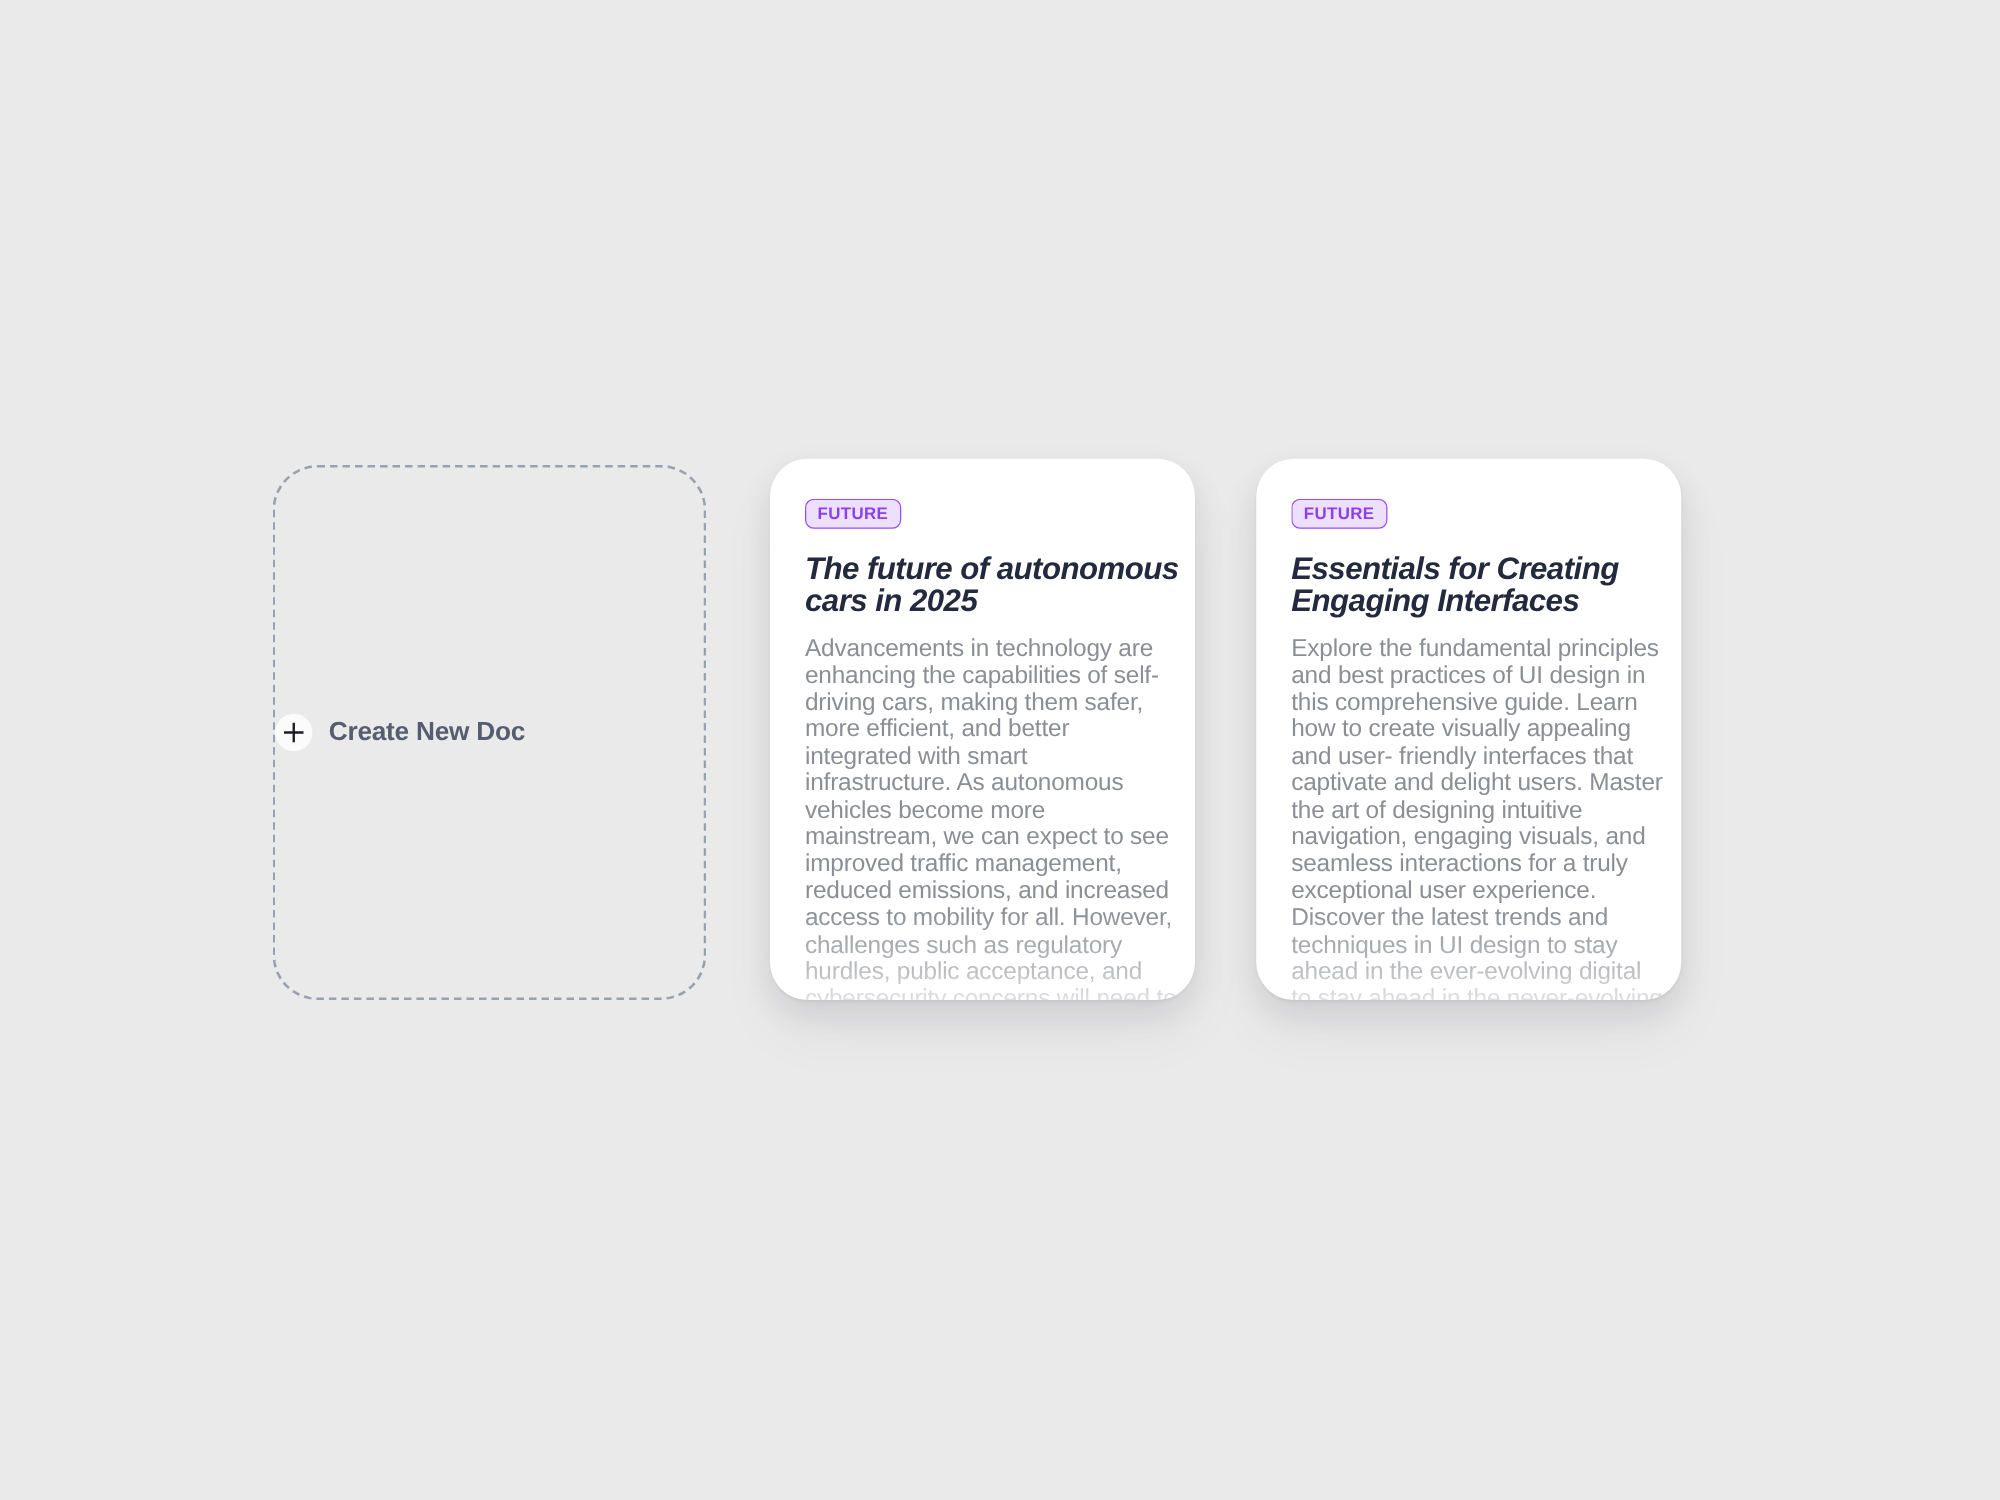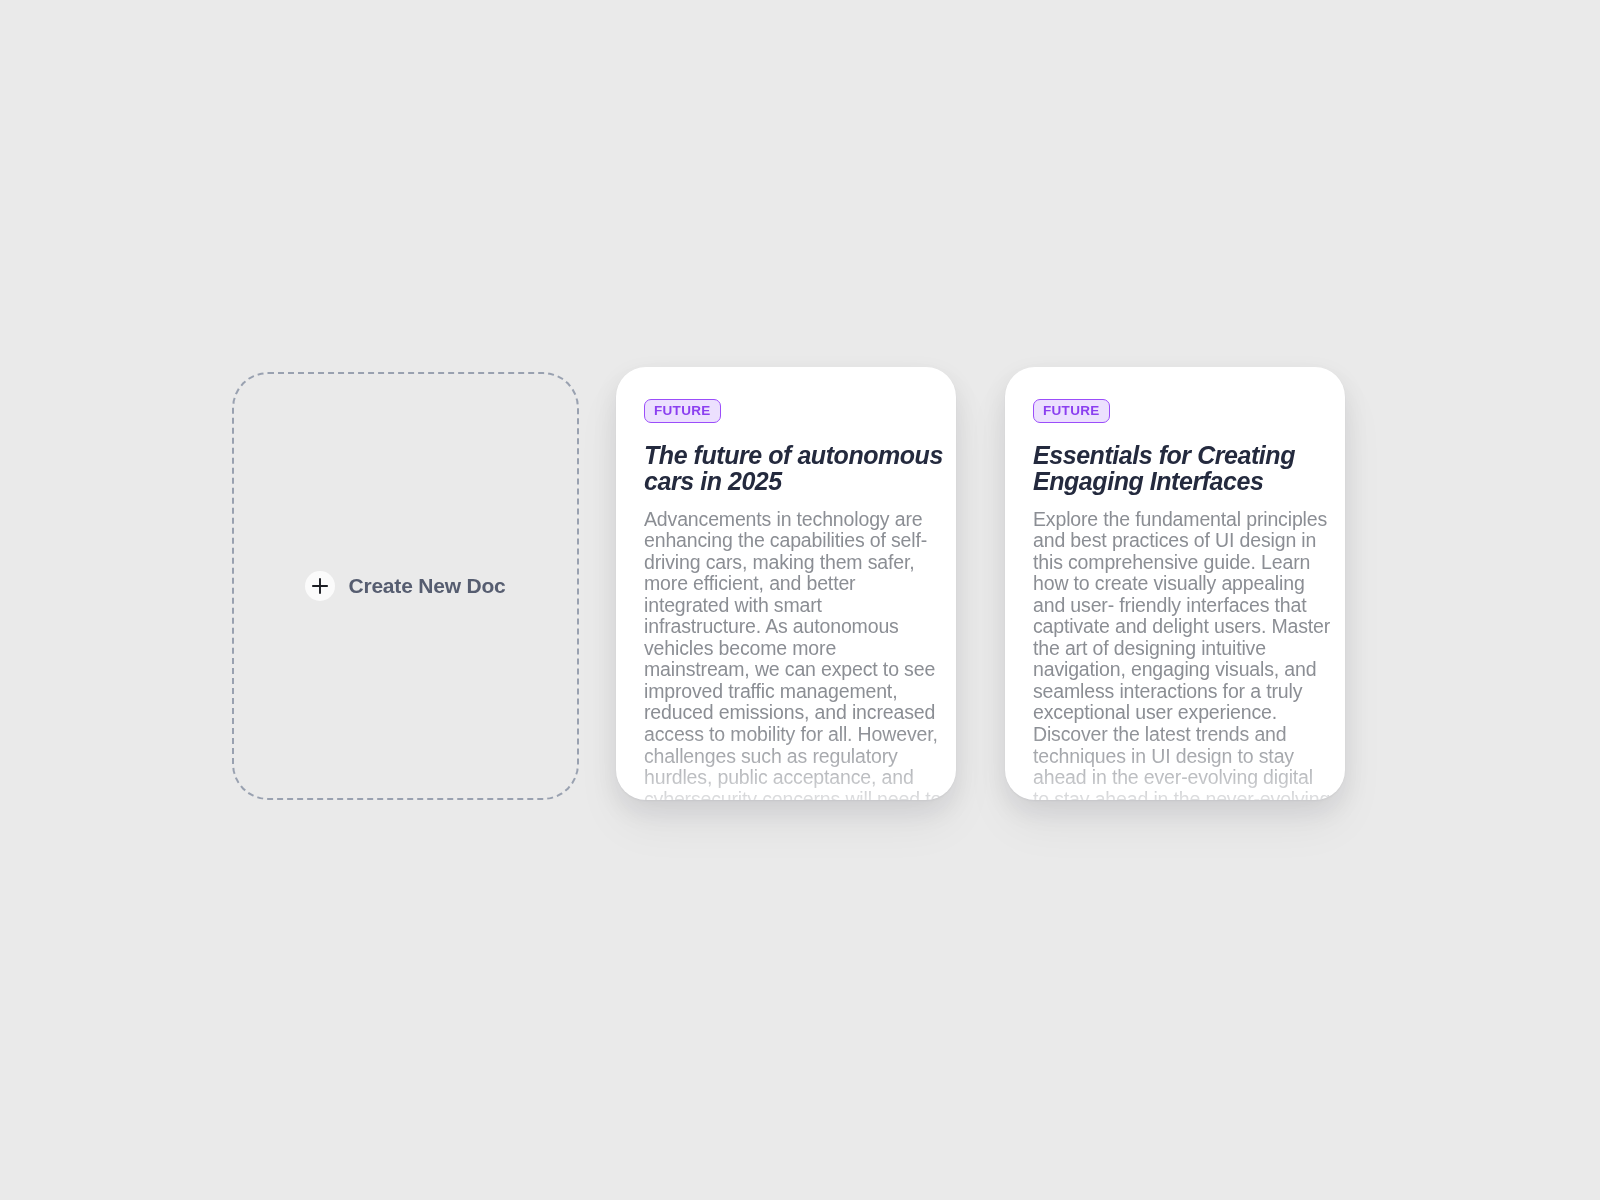--- a/index.html
+++ b/index.html
@@ -18,30 +18,30 @@
 
   .stage {
     position: relative;
     width: 1600px;
     height: 1200px;
   }
 
   
   .create-card {
     position: absolute;
-    left: 232px;
+    left: 218px;
     top: 372px;
     width: 347px;
     height: 428px;
     box-sizing: border-box;
     border: 2.5px dashed #99a1b0;
     border-radius: 36px;
     display: flex;
     align-items: center;
-    justify-content: center;
+    justify-content: flex-start;
     background: transparent;
     cursor: pointer;
   }
   .create-inner {
     display: flex;
     align-items: center;
     gap: 13px;
   }
   .plus-circle {
     width: 30px;

